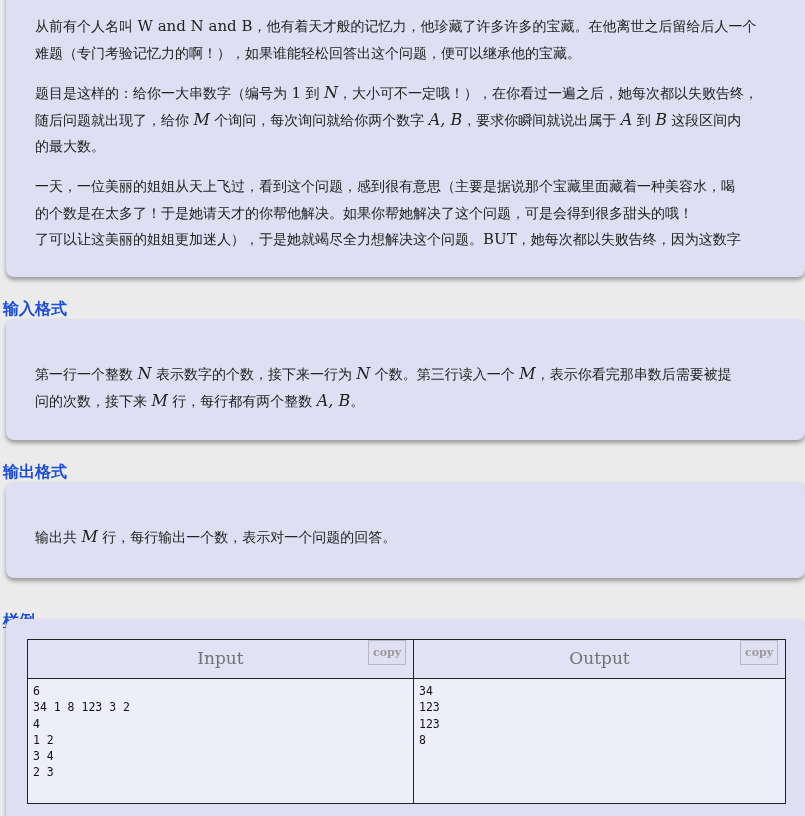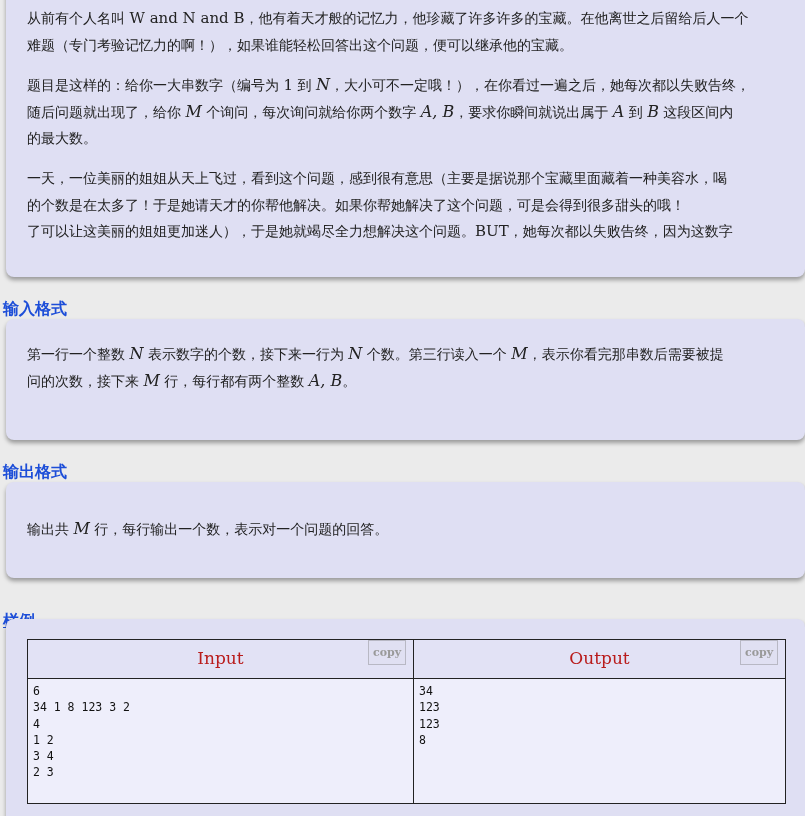--- a/index.html
+++ b/index.html
@@ -27,21 +27,21 @@
   .card.rounded {
     border-radius: 8px;
   }
   .para {
     position: absolute;
     left: 21px;
     right: 22px;
     font-size: 14px;
     line-height: 26.5px;
     color: #222;
-    margin: 0;
+    margin: 8px;
   }
   .math {
     font-family: "DejaVu Serif", "Liberation Serif", serif;
     font-style: italic;
     font-size: 16px;
   }
   .serif {
     font-family: "DejaVu Serif", "Liberation Serif", serif;
     font-size: 15px;
   }
@@ -85,21 +85,21 @@
     box-sizing: border-box;
   }
   .sample-head-title {
     position: absolute;
     left: 0;
     right: 0;
     top: 8px;
     text-align: center;
     font-family: "DejaVu Serif", "Liberation Serif", serif;
     font-size: 17px;
-    color: #b91c1c;
+    color: #737373;
   }
   .copy-btn {
     position: absolute;
     top: 0;
     right: 7px;
     width: 38px;
     height: 25px;
     border: 1px solid #b8b8c4;
     box-sizing: border-box;
     background: #e0e0f2;
@@ -139,21 +139,21 @@
     </div>
   <div class="para" style="top:175px;">
       <div><span>一天，一位美丽的姐姐从天上飞过，看到这个问题，感到很有意思（主要是据说那个宝藏里面藏着一种美容水，喝</span></div>
       <div><span>的个数是在太多了！于是她请天才的你帮他解决。如果你帮她解决了这个问题，可是会得到很多甜头的哦！</span></div>
       <div><span>了可以让这美丽的姐姐更加迷人），于是她就竭尽全力想解决这个问题。</span><span class="serif">BUT</span><span>，她每次都以失败告终，因为这数字</span></div>
     </div>
 </div>
 
 <h3 class="section-title" style="top:298px;">输入格式</h3>
 <div class="card rounded" style="top:319px;height:121px;">
-  <div class="para" style="top:22px;">
+  <div class="para" style="top:34px;">
       <div><span>第一行一个整数 </span><span class="math">N</span><span> 表示数字的个数，接下来一行为 </span><span class="math">N</span><span> 个数。第三行读入一个 </span><span class="math">M</span><span>，表示你看完那串数后需要被提</span></div>
       <div><span>问的次数，接下来 </span><span class="math">M</span><span> 行，每行都有两个整数 </span><span class="math">A, B</span><span>。</span></div>
     </div>
 </div>
 
 <h3 class="section-title" style="top:461px;">输出格式</h3>
 <div class="card rounded" style="top:482px;height:96px;">
   <div class="para" style="top:34px;">
       <div><span>输出共 </span><span class="math">M</span><span> 行，每行输出一个数，表示对一个问题的回答。</span></div>
     </div>

